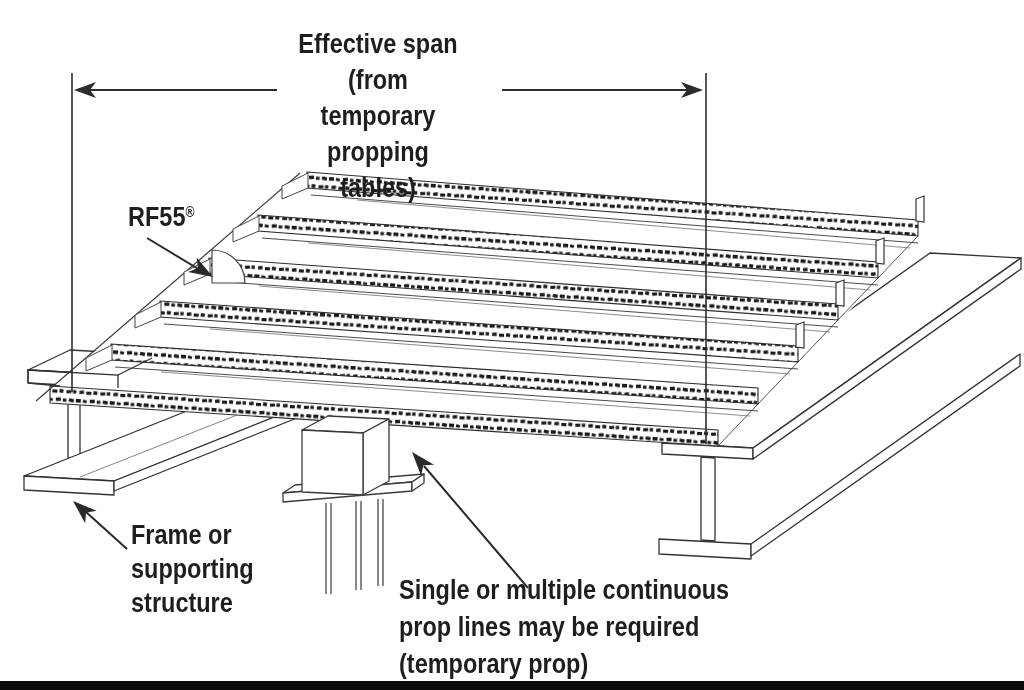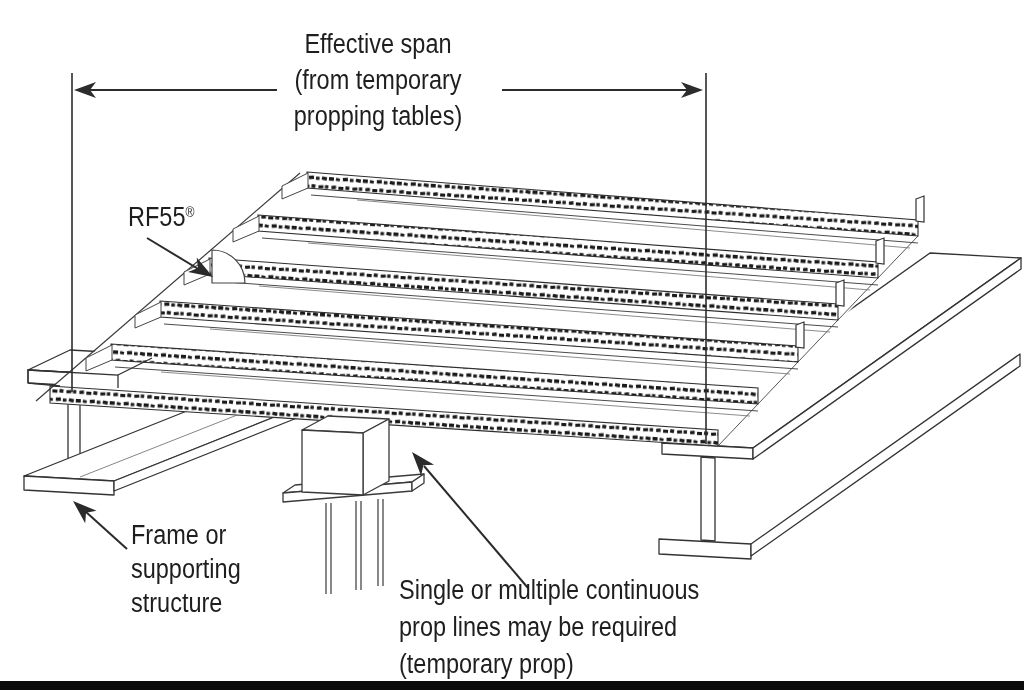--- a/index.html
+++ b/index.html
@@ -1,18 +1,18 @@
 <!DOCTYPE html>
 <html><head>
 <meta charset="utf-8">
 <style>
   html,body { margin:0; padding:0; background:#ffffff; }
   .stage {
     position:relative; width:1024px; height:690px; background:#ffffff;
-    overflow:hidden; font-family:"Liberation Sans", sans-serif;
+    overflow:hidden; font-family:"Liberation Sans", sans-serif;font-weight:bold;
   }
   .stage svg { position:absolute; left:0; top:0; }
   .lbl {
     position:absolute; color:#1e1e1e; font-size:27px; line-height:35px;
     white-space:pre-line; transform:scaleX(0.87); transform-origin:left top;
   }
   .lbl-span { left:278px; top:26px; width:200px; text-align:center;
               transform-origin:center top; line-height:36px; }
   .lbl-rf55 { left:128px; top:197px; line-height:30px; }
   .lbl-rf55 sup { font-size:14px; vertical-align:9px; }

